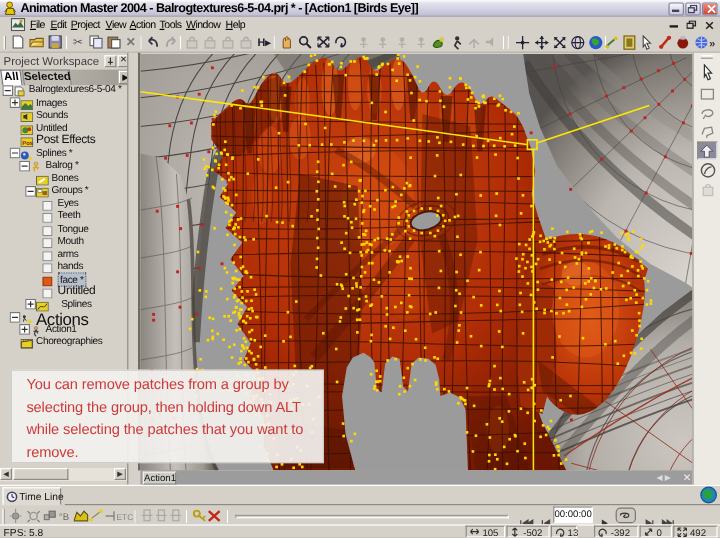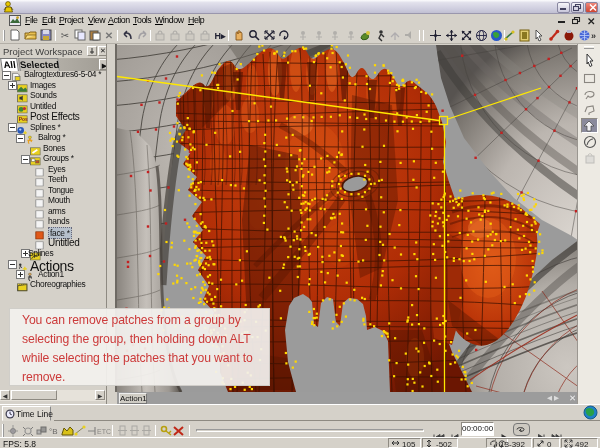--- a/index.html
+++ b/index.html
@@ -7,20 +7,21 @@
 .sep{position:absolute;width:1px;background:#a9a59d;border-right:1px solid #fff}
 .sunk{border:1px solid;border-color:#8e8a82 #fff #fff #8e8a82}
 .raise{border:1px solid;border-color:#fff #8e8a82 #8e8a82 #fff}
 </style></head><body>
 
 <div class="abs" style="left:0;top:0;width:600px;height:14px;background:linear-gradient(180deg,#fdfdfe 0%,#e2e1ec 20%,#cecdde 70%,#c0bfd2 100%);border-bottom:1px solid #9a97ad">
 <svg class="abs" style="left:3px;top:1px" width="11" height="12">
       <circle cx="5" cy="3" r="2.4" fill="#e8c800" stroke="#5a4a00" stroke-width="0.7"></circle>
       <path d="M1.5,11 L3,6 L8,6 L9.5,11 Z M3,6 L1,9 M8,6 L10,9" fill="#e8c800" stroke="#5a4a00" stroke-width="0.8"></path>
     </svg>
+<div class="abs" style="left:17px;top:1px;font-size:10.5px;letter-spacing:-0.45px;font-weight:bold;color:#000">Animation Master 2004 - Balrogtextures6-5-04.prj * - [Action1 [Birds Eye]]</div>
 <div class="abs" style="left:557px;top:2px;width:13px;height:11px;background:linear-gradient(180deg,#f6f6fa,#c8c6da);border:1px solid #8886a0;border-radius:2px"></div>
 <div class="abs" style="left:571px;top:2px;width:13px;height:11px;background:linear-gradient(180deg,#f6f6fa,#c8c6da);border:1px solid #8886a0;border-radius:2px"></div>
 <div class="abs" style="left:585px;top:2px;width:13px;height:11px;background:linear-gradient(180deg,#f0887a,#cf4432);border:1px solid #8886a0;border-radius:2px"></div>
 <div class="abs" style="left:560px;top:8px;width:6px;height:1.6px;background:#41415f"></div>
 <svg class="abs" style="left:573px;top:4px" width="10" height="8">
       <rect x="2.5" y="0.5" width="5" height="4" fill="none" stroke="#41415f" stroke-width="1.1"></rect>
       <rect x="0.5" y="2.5" width="5" height="4" fill="#dcdae8" stroke="#41415f" stroke-width="1.1"></rect>
     </svg>
 <svg class="abs" style="left:588px;top:3px" width="10" height="9">
       <path d="M2,1.5 L8,7.5 M8,1.5 L2,7.5" stroke="#fff" stroke-width="1.5"></path>
@@ -311,21 +312,21 @@
       </svg></div>
 <div class="abs" style="left:48px;top:193.3px;font-size:10px;letter-spacing:-0.3px;color:#111;white-space:nowrap">Untitled</div>
 <svg class="abs" style="left:21px;top:205.3px" width="9" height="9">
       <rect x="0.5" y="0.5" width="8" height="8" fill="#fff" stroke="#777"></rect>
       <path d="M2,4.5 L7,4.5 M4.5,2 L4.5,7" stroke="#333" stroke-width="1"></path>
     </svg>
 <div class="abs" style="left:30px;top:204.8px;transform:scale(0.82);transform-origin:0 0"><svg width="13" height="10">
         <rect x="0.5" y="0.5" width="12" height="9" fill="#e8d020" stroke="#665"></rect>
         <path d="M2,8 C5,1 8,9 11,2" stroke="#333" stroke-width="1" fill="none"></path>
       </svg></div>
-<div class="abs" style="left:28px;top:203.8px;font-size:8.4px;letter-spacing:-0.3px;color:#111;white-space:nowrap">Splines</div>
+<div class="abs" style="left:51px;top:203.8px;font-size:8.4px;letter-spacing:-0.3px;color:#111;white-space:nowrap">Splines</div>
 <svg class="abs" style="left:8px;top:215.8px" width="9" height="9">
       <rect x="0.5" y="0.5" width="8" height="8" fill="#fff" stroke="#777"></rect>
       <path d="M2,4.5 L7,4.5" stroke="#333" stroke-width="1"></path>
     </svg>
 <div class="abs" style="left:17px;top:215.3px;transform:scale(0.82);transform-origin:0 0"><svg width="13" height="10">
         <circle cx="4" cy="3" r="1.5" fill="#333"></circle>
         <path d="M4,4.5 L3,8 M4,4.5 L6,7" stroke="#333" stroke-width="1"></path>
         <path d="M7,8 L12,8 M9.5,5.5 L9.5,10" stroke="#e8d020" stroke-width="1.6"></path>
       </svg></div>
 <div class="abs" style="left:30px;top:214.3px;font-size:14px;letter-spacing:-0.3px;color:#111;white-space:nowrap">Actions</div>
@@ -1650,21 +1651,21 @@
           <path d="M1,4 L8,4 M1,4 l2,-2 M1,4 l2,2 M8,4 l-2,-2 M8,4 l-2,2" stroke="#333" stroke-width="1" fill="none"></path>
         </svg></span>
       <span style="position:absolute;left:13px;top:0.5px">105</span>
     </div>
 <div class="abs sunk" style="left:422px;top:0px;width:36px;height:10px;font-size:8px;color:#222;white-space:nowrap">
       <span style="position:absolute;left:2px;top:0px"><svg width="8" height="9">
           <path d="M4,1 L4,8 M4,1 l-2,2 M4,1 l2,2 M4,8 l-2,-2 M4,8 l2,-2" stroke="#333" stroke-width="1" fill="none"></path>
         </svg></span>
       <span style="position:absolute;left:13px;top:0.5px">-502</span>
     </div>
-<div class="abs sunk" style="left:486px;top:0px;width:22px;height:10px;font-size:8px;color:#222;white-space:nowrap">
+<div class="abs sunk" style="left:459px;top:0px;width:22px;height:10px;font-size:8px;color:#222;white-space:nowrap">
       <span style="position:absolute;left:2px;top:0px"><svg width="9" height="9">
           <path d="M2,6 A3,3 0 1 1 5,8 M5,8 l2.4,-0.6 M5,8 l0.6,-2.4" stroke="#333" stroke-width="1" fill="none"></path>
         </svg></span>
       <span style="position:absolute;left:13px;top:0.5px">13</span>
     </div>
 <div class="abs sunk" style="left:495px;top:0px;width:37px;height:10px;font-size:8px;color:#222;white-space:nowrap">
       <span style="position:absolute;left:2px;top:0px"><svg width="9" height="9">
           <path d="M7,6 A3,3 0 1 0 4,8 M4,8 l-2.4,-0.6 M4,8 l-0.6,-2.4" stroke="#333" stroke-width="1" fill="none"></path>
         </svg></span>
       <span style="position:absolute;left:13px;top:0.5px">-392</span>

